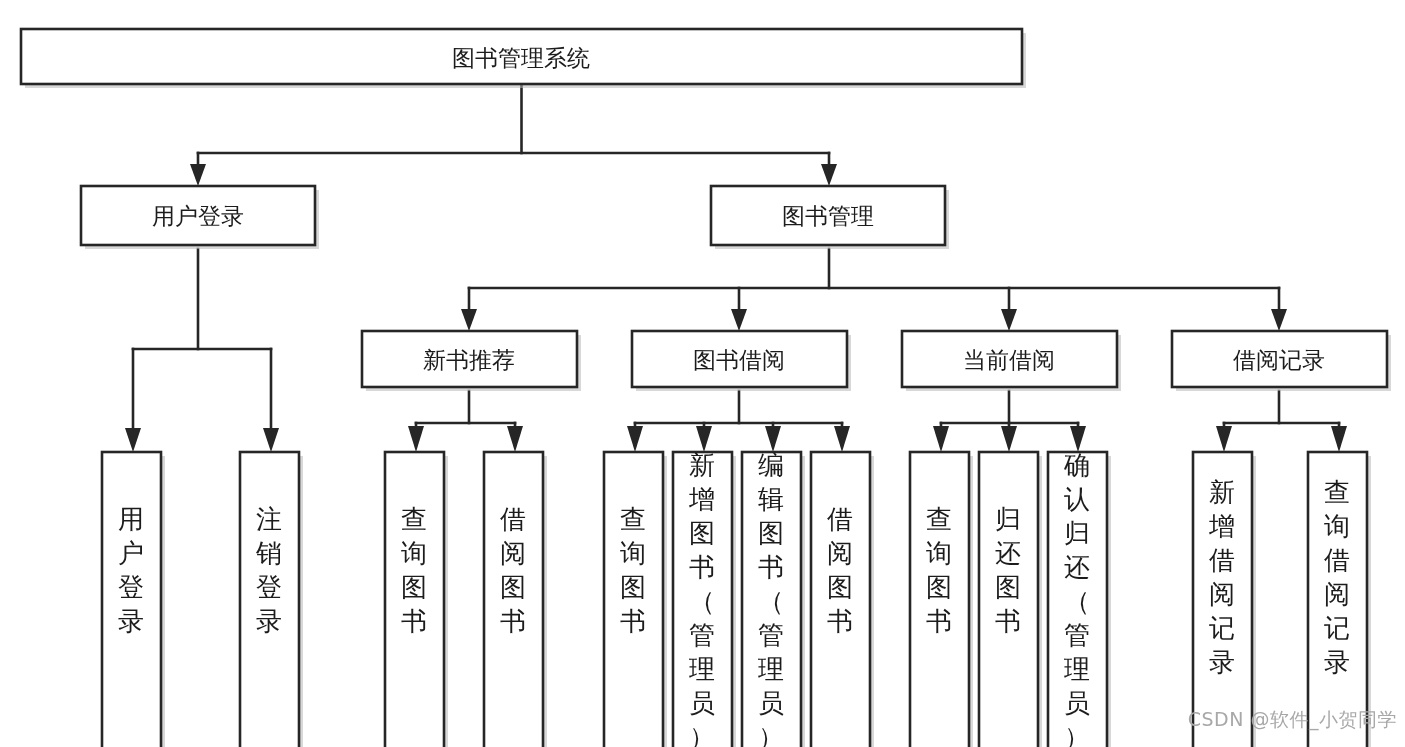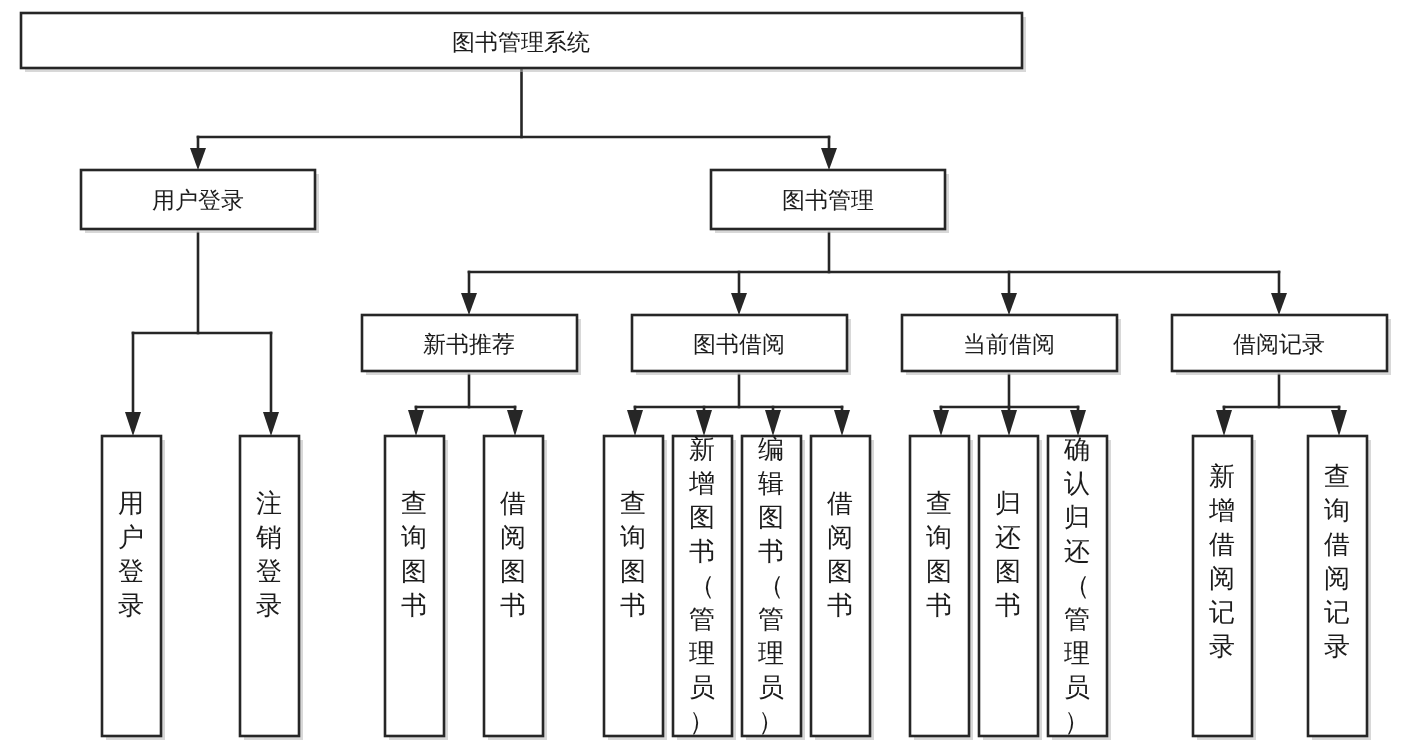--- a/index.html
+++ b/index.html
@@ -10,21 +10,21 @@
   body {
     width: 1405px;
     height: 747px;
     font-family: "DejaVu Sans", "Liberation Sans", sans-serif;
     overflow: hidden;
     position: relative;
   }
   #diagram-root {
     position: absolute;
     left: 0;
-    top: 0;
+    top: 16px;
     width: 1405px;
     height: 722px;
   }
   svg.flow {
     display: block;
     width: 1405px;
     height: 747px;
   }
   .node-rect {
     fill: #ffffff;
@@ -245,13 +245,14 @@
       <text class="leaf-label" x="1222" y="485"><tspan x="1222" dy="0">新</tspan><tspan x="1222" dy="34">增</tspan><tspan x="1222" dy="34">借</tspan><tspan x="1222" dy="34">阅</tspan><tspan x="1222" dy="34">记</tspan><tspan x="1222" dy="34">录</tspan></text>
     </g>
     <g>
       <rect class="node-shadow" x="1312" y="440" width="59" height="300"></rect>
       <rect class="node-rect" x="1308" y="436" width="59" height="300"></rect>
       <text class="leaf-label" x="1337" y="485"><tspan x="1337" dy="0">查</tspan><tspan x="1337" dy="34">询</tspan><tspan x="1337" dy="34">借</tspan><tspan x="1337" dy="34">阅</tspan><tspan x="1337" dy="34">记</tspan><tspan x="1337" dy="34">录</tspan></text>
     </g>
 
   </svg>
 
+  <div class="watermark">CSDN @软件_小贺同学</div>
 </div>
 
 </body></html>

